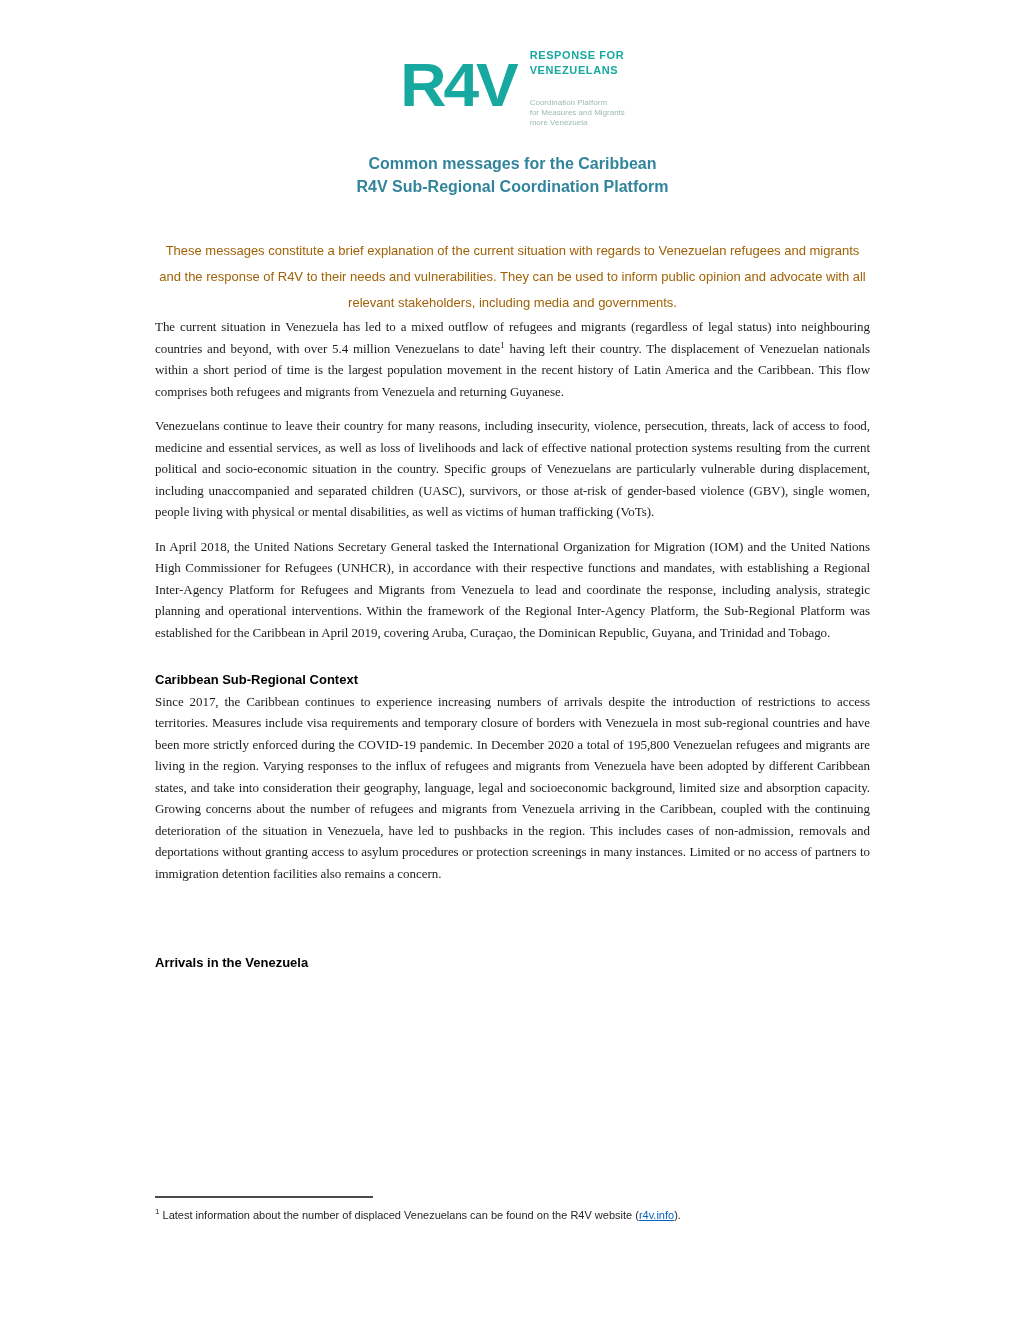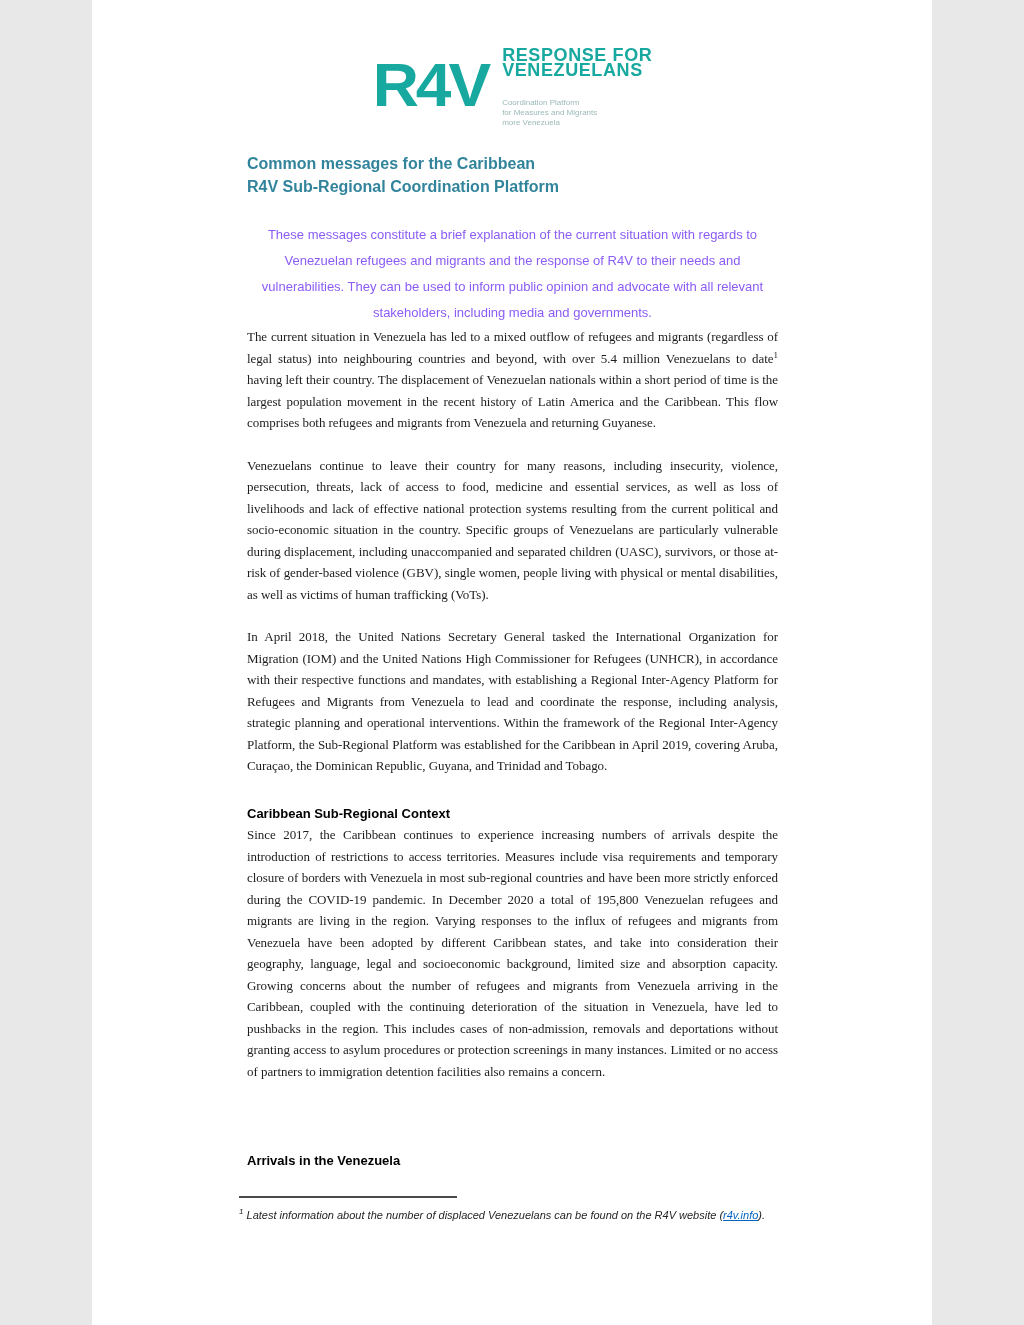--- a/index.html
+++ b/index.html
@@ -1,18 +1,18 @@
 <!DOCTYPE html>
 <html><head>
 <meta charset="utf-8">
 <style>
   * { margin: 0; padding: 0; box-sizing: border-box; }
   html, body { background: #e8e8e8; }
   .page {
-    width: 840px;
+    width: 1024px;
     height: 1325px;
     background: #ffffff;
     position: relative;
     margin: 0 auto;
     font-family: "Liberation Sans", sans-serif;
     color: #1c1c1c;
     overflow: hidden;
   }
   .content { padding: 42px 154px 0 155px; }
 
@@ -27,84 +27,84 @@
   .logo-mark {
     font-size: 64px;
     font-weight: 900;
     letter-spacing: -3px;
     color: #17a89f;
     line-height: 1;
     transform: scaleY(0.96);
   }
   .logo-textblock { text-align: left; padding-top: 6px; }
   .logo-brand {
-    font-size: 18px;
+    font-size: 11px;
     font-weight: 900;
     letter-spacing: 0.6px;
     color: #17a89f;
     line-height: 15px;
   }
   .logo-tagline {
     margin-top: 20px;
     font-size: 8px;
     color: #9cbab7;
     line-height: 10px;
   }
 
   
   .doc-title {
     margin-top: 24px;
+    text-align: center;
     color: #31849b;
     font-size: 16px;
     font-weight: 700;
     line-height: 23px;
   }
 
   
   .intro {
-    margin-top: 24px;
+    margin-top: 40px;
     text-align: center;
-    color: #8b5cf6;
+    color: #a16207;
     font-size: 13px;
     line-height: 26px;
     padding: 0 4px;
   }
 
   
   .section-heading {
     font-size: 13px;
     font-weight: 700;
     color: #000000;
     line-height: 21.5px;
   }
   .body-para {
     font-size: 13px;
     line-height: 21.5px;
     text-align: justify;
     color: #1c1c1c;
     letter-spacing: -0.05px;
     font-family: Liberation Serif, serif;
   }
-  .body-para + .body-para { margin-top: 21px; }
+  .body-para + .body-para { margin-top: 13px; }
   .mt-overall   { margin-top: 38px; }
   .mt-section   { margin-top: 26px; }
   .mt-arrivals  { margin-top: 68px; }
   sup.fn-ref {
     font-size: 9px;
     line-height: 0;
     vertical-align: super;
   }
 
   
   .footnote-block {
     position: absolute;
-    left: 147px;
+    left: 155px;
     top: 1196px;
     width: 715px;
-    font-style: italic;
   }
   .footnote-rule {
     width: 218px;
     border: 0;
     border-top: 2px solid #4a4a4a;
     margin: 0 0 7px 0;
   }
   .footnote-text {
     font-size: 11px;
     line-height: 14px;

